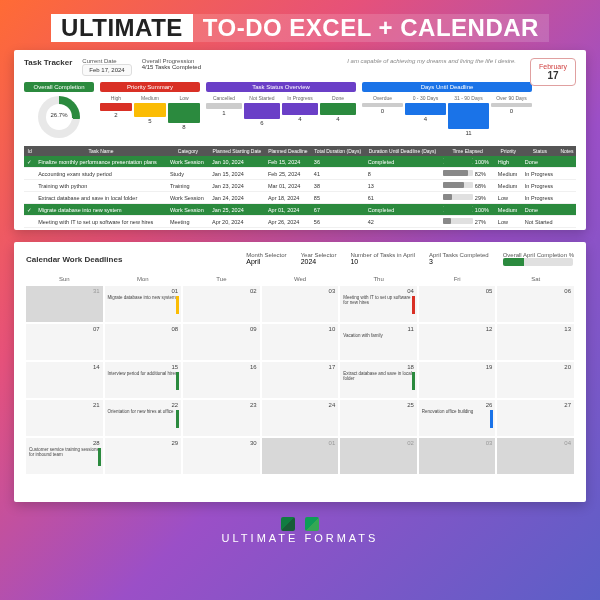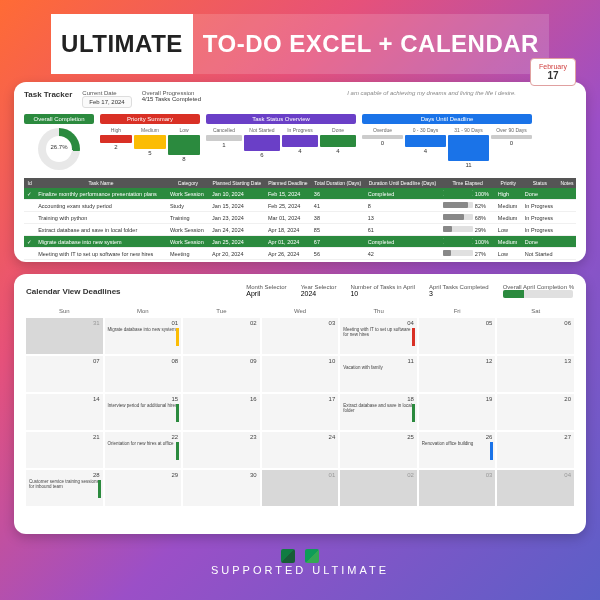--- a/index.html
+++ b/index.html
@@ -1,22 +1,22 @@
 <!DOCTYPE html>
 <html><head>
 <meta charset="utf-8">
 <style>
 *{margin:0;padding:0;box-sizing:border-box;font-family:-apple-system,Helvetica,Arial,sans-serif}
 body{width:600px;height:600px;overflow:hidden}
 .bg{width:600px;height:600px;background:linear-gradient(135deg,#ff6b35 0%,#e6517a 30%,#9b4fc7 60%,#5b5fc7 100%);padding:14px;position:relative}
 .title-bar{display:flex;justify-content:center;margin-bottom:8px}
-.title-left,.title-right{font-size:24px;font-weight:700;padding:16px 10px;letter-spacing:0.5px}
+.title-left,.title-right{font-size:24px;font-weight:700;padding:0 10px;letter-spacing:0.5px}
 .title-left{background:#fff;color:#222}
 .title-right{color:#fff;background:rgba(255,255,255,0.15)}
-.panel{background:#fff;border-radius:12px;box-shadow:0 4px 12px rgba(0,0,0,0.2);margin-bottom:12px;overflow:hidden}
+.panel{background:#fff;border-radius:2px;box-shadow:0 4px 12px rgba(0,0,0,0.2);margin-bottom:12px;overflow:hidden}
 .panel1{height:180px;padding:8px 10px;font-size:6px;color:#333}
 .top-row{display:flex;align-items:flex-start;gap:10px;margin-bottom:6px}
 .tt{font-size:8px;font-weight:600}
 .cd-box{border:1px solid #ddd;padding:2px 6px;border-radius:3px;background:#fafafa}
 .prog-lbl{font-size:6px;color:#555}
 .quote{font-size:6px;font-style:italic;color:#888;margin-left:auto;padding-right:60px}
 .date-badge{position:absolute;right:24px;top:58px;background:#fff;border:1px solid #e0a0a0;border-radius:4px;padding:4px 8px;text-align:center}
 .date-badge .m{color:#d04040;font-size:7px}
 .date-badge .d{font-size:10px;font-weight:600}
 .sections{display:flex;gap:6px;margin-bottom:4px}
@@ -260,21 +260,21 @@
             <td>Low</td>
             <td>Not Started</td>
             <td></td>
           </tr>
         </tbody>
     </table>
   </div>
 
   <div class="panel panel2">
     <div class="cal-top">
-      <div class="tt">Calendar View Deadlines</div>
+      <div class="tt">Calendar Work Deadlines</div>
       <div id="cal-sels" style="display:flex;gap:14px;margin-left:auto">
           <div class="cal-sel">Month Selector<b>April</b></div>
           <div class="cal-sel">Year Selector<b>2024</b></div>
           <div class="cal-sel">Number of Tasks in April<b>10</b></div>
           <div class="cal-sel">April Tasks Completed<b>3</b></div>
           <div class="cal-sel">Overall April Completion %<div class="comp-bar">
               <span></span>
             </div></div>
         </div>
     </div>
@@ -405,15 +405,15 @@
         </div>
         <div class="cell gr">
           <span class="dn">04</span>
         </div>
       </div>
   </div>
 
   <div class="footer">
     <span class="ficon fx"></span>
     <span class="ficon fg"></span>
-    <div class="sf">SUPPORTED ULTIMATE</div>
+    <div class="sf">ULTIMATE FORMATS</div>
   </div>
 </div>
 
 </body></html>

